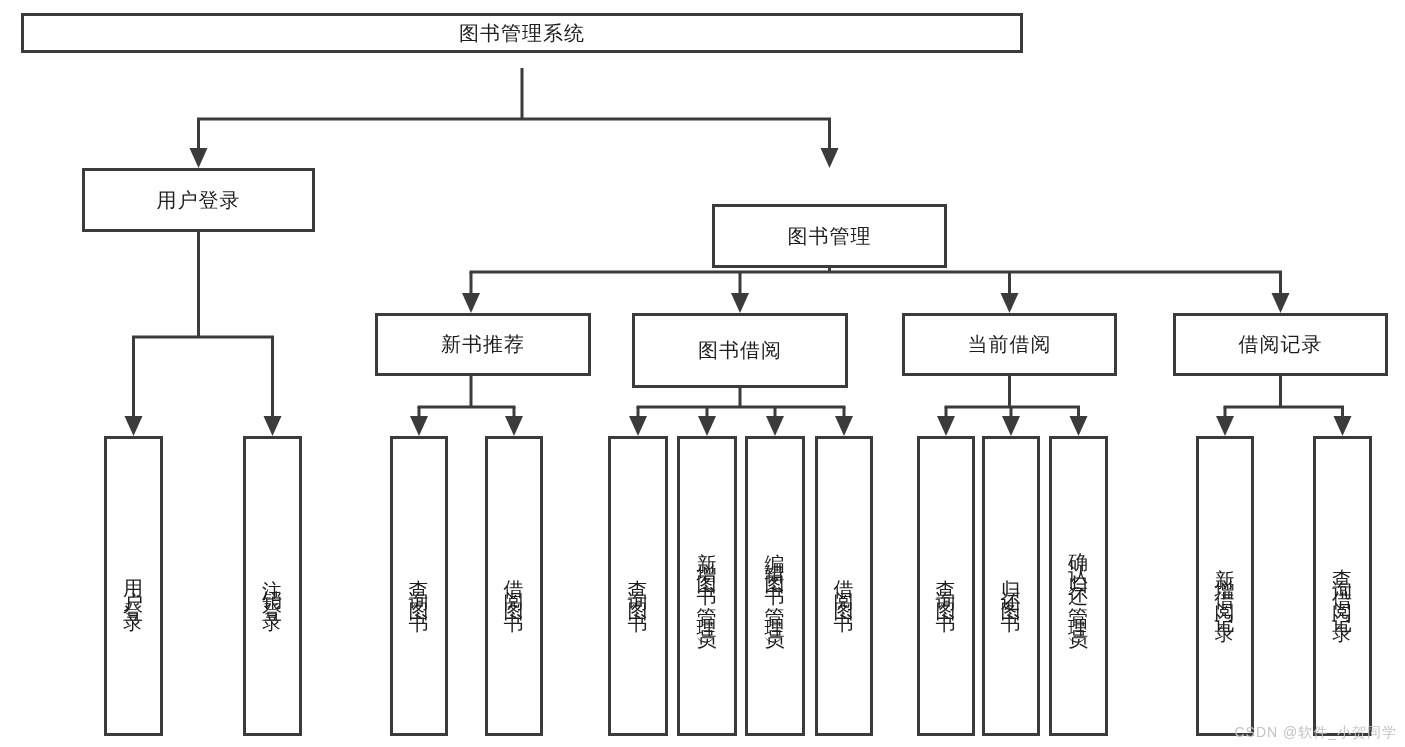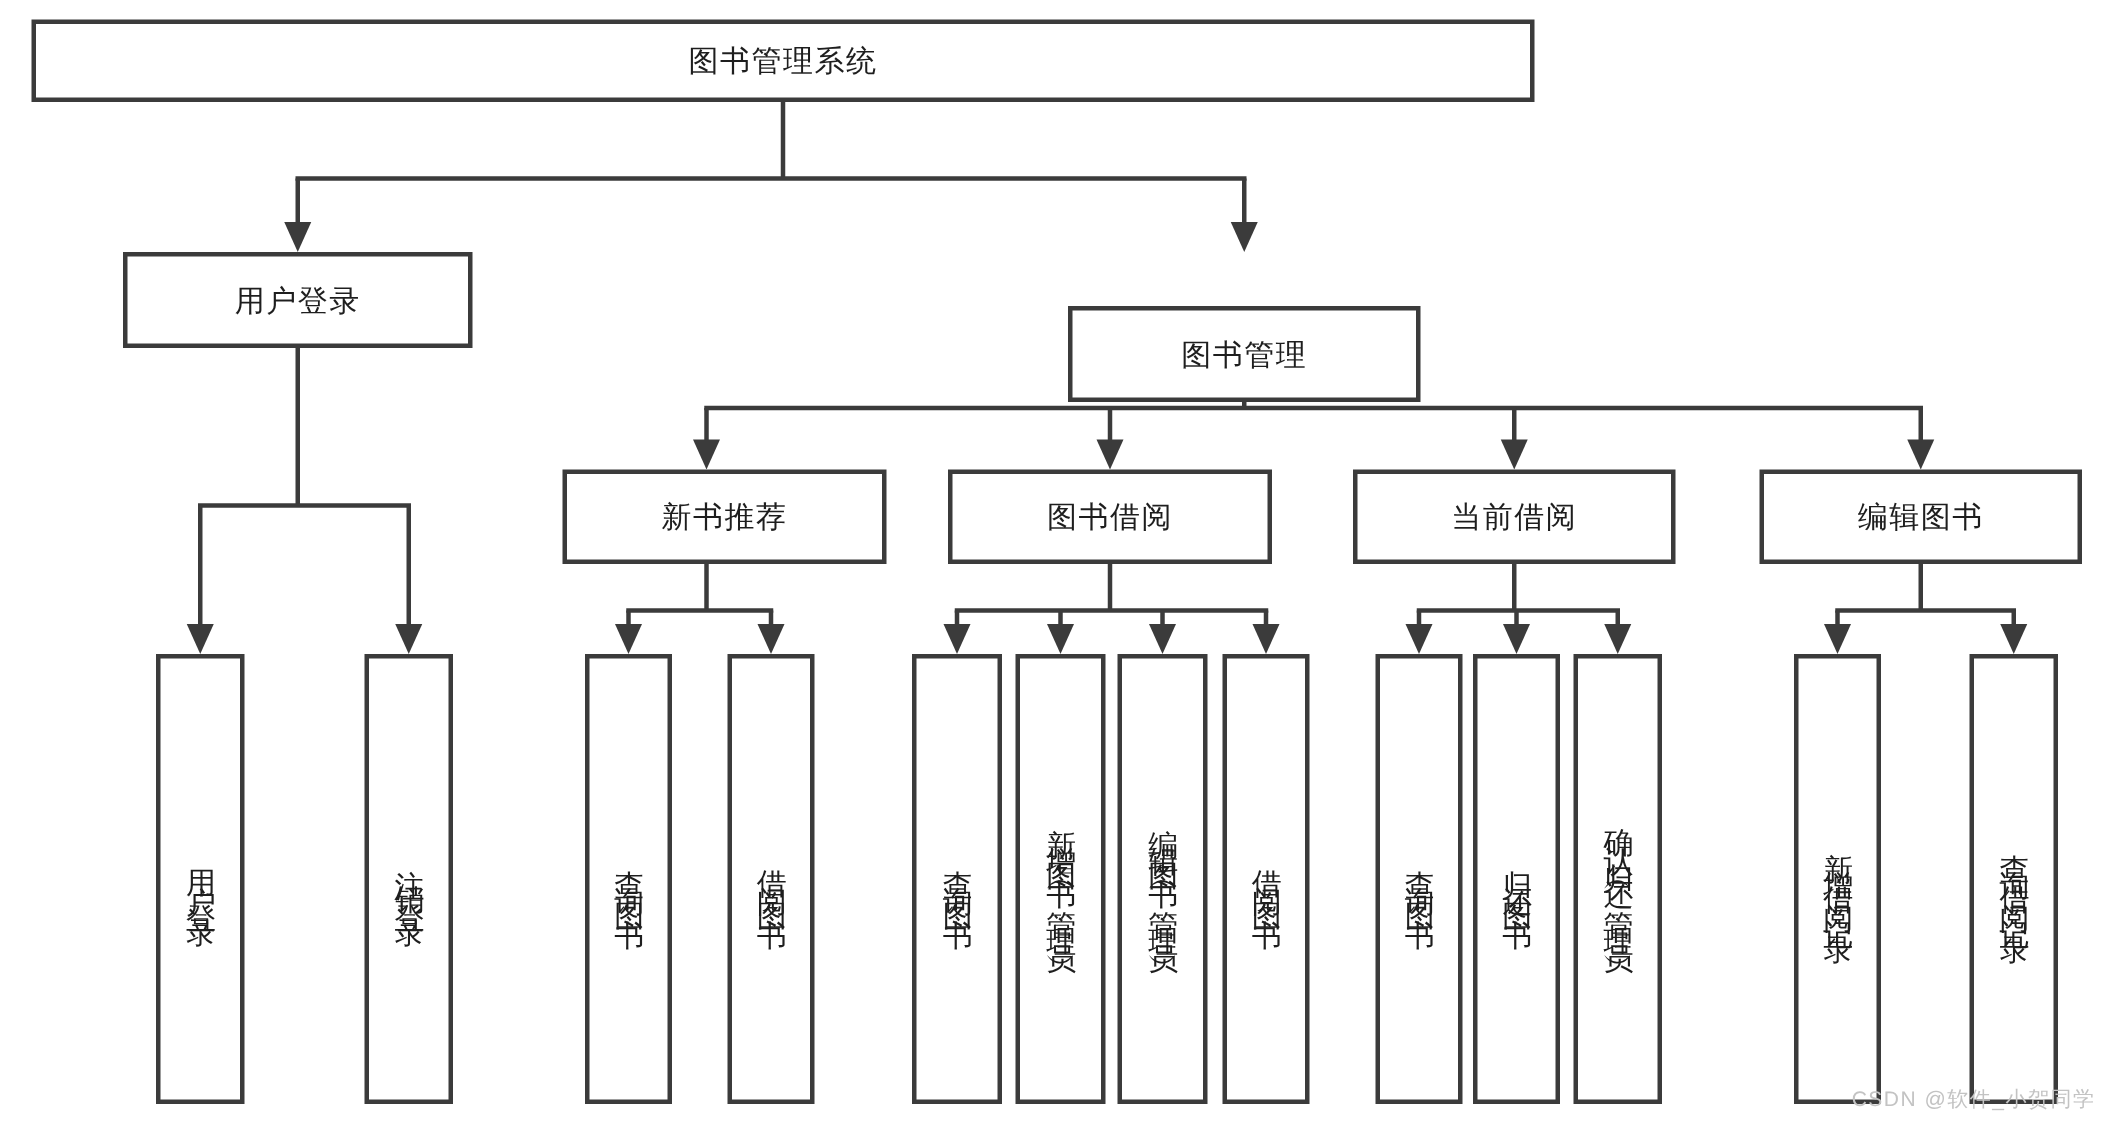--- a/index.html
+++ b/index.html
@@ -27,27 +27,27 @@
   }
   .leaf{top:436px;height:300px;}
   .leaf .vtext{
     writing-mode:vertical-rl;
     text-orientation:mixed;
     letter-spacing:11px;
     line-height:1;
     white-space:nowrap;
   }
   
-  #b-root{left:21px;top:13px;width:1002px;height:55px;}
+  #b-root{left:21px;top:13px;width:1002px;height:40px;}
   
   #b-login{left:82px;top:168px;width:233px;height:64px;}
   #b-mgmt{left:712px;top:168px;width:235px;height:64px;margin-top:36px;}
   
   #b-nb{left:363px;top:313px;width:216px;height:63px;margin-left:12px;}
-  #b-bb{left:632px;top:313px;width:216px;height:63px;}
+  #b-bb{left:632px;top:313px;width:216px;height:75px;}
   #b-cb{left:902px;top:313px;width:215px;height:63px;}
   #b-br{left:1173px;top:313px;width:215px;height:63px;}
   
   #f-a1{left:104px;width:59px;}
   #f-a2{left:243px;width:59px;}
   #f-b1{left:390px;width:58px;}
   #f-b2{left:485px;width:58px;}
   #f-c1{left:608px;width:60px;}
   #f-c2{left:677px;width:60px;}
   #f-c3{left:745px;width:60px;}
@@ -140,21 +140,21 @@
   <div class="box" id="b-nb">
     <span>新书推荐</span>
   </div>
   <div class="box" id="b-bb">
     <span>图书借阅</span>
   </div>
   <div class="box" id="b-cb">
     <span>当前借阅</span>
   </div>
   <div class="box" id="b-br">
-    <span>编辑图书</span>
+    <span>借阅记录</span>
   </div>
 
   <div class="box leaf" id="f-a1">
     <span class="vtext">用户登录</span>
   </div>
   <div class="box leaf" id="f-a2">
     <span class="vtext">注销登录</span>
   </div>
 
   <div class="box leaf" id="f-b1">

